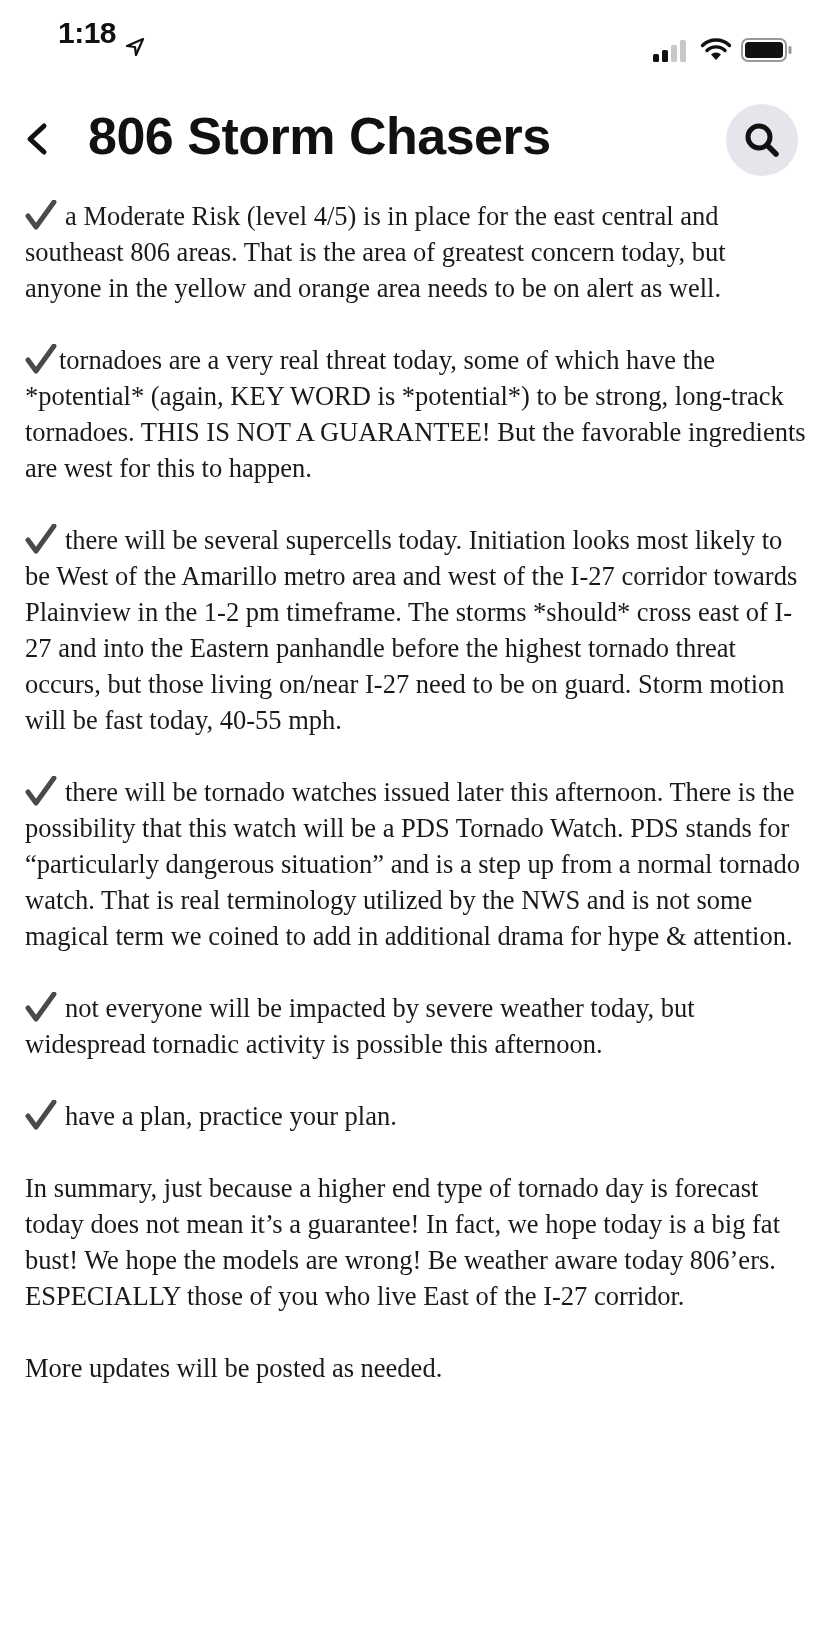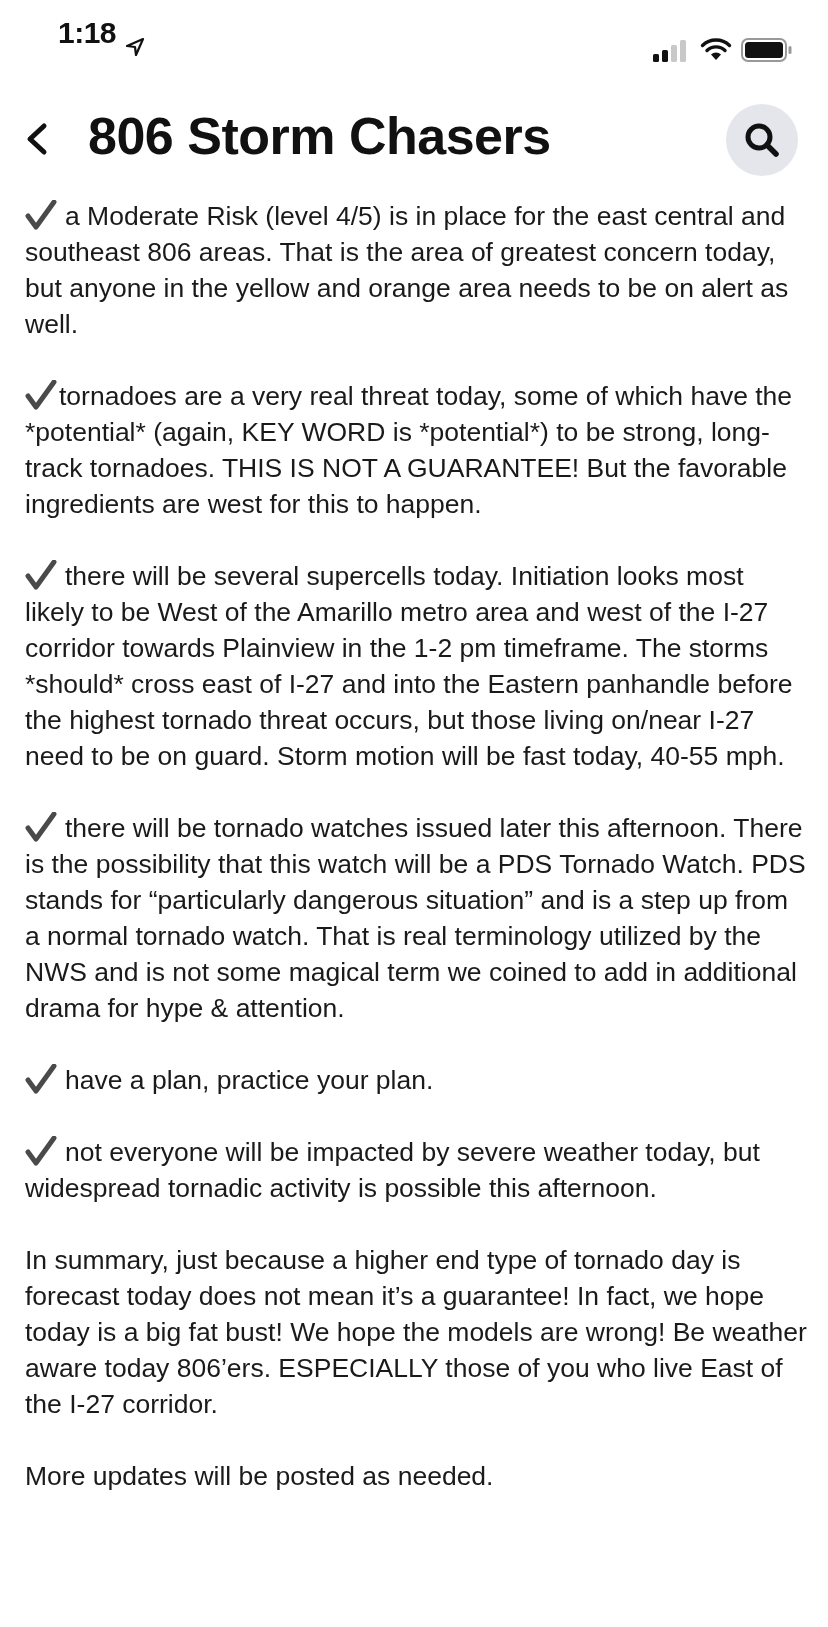--- a/index.html
+++ b/index.html
@@ -17,21 +17,21 @@
   .wifi { position: absolute; left: 700px; top: 36px; width: 32px; height: 26px; }
   .battery { position: absolute; left: 741px; top: 38px; width: 52px; height: 24px; }
 
   .nav { position: absolute; top: 100px; left: 0; width: 660px; height: 80px; }
   .back { position: absolute; left: 18px; top: 14px; width: 40px; height: 50px; }
   .title { position: absolute; left: 88px; top: 6px; font-size: 52px; font-weight: 700; letter-spacing: -0.5px; white-space: nowrap; }
   .search-btn { position: absolute; left: 726px; top: 4px; width: 72px; height: 72px; border-radius: 50%; background: #e4e6eb; }
   .search-btn svg { position: absolute; left: 17px; top: 17px; }
 
   .content { position: absolute; left: 25px; top: 198px; width: 790px; font-size: 26.5px; line-height: 36px; color: #1a1a1a; }
-  .para { margin: 0 8px 36px 0; }
+  .para { margin: 0 8px 36px 0; font-family: Liberation Serif, serif; }
   .check { display: inline-block; width: 32px; height: 30px; vertical-align: -5px; margin-right: 8px; }
   .check.tight { margin-right: 2px; }
 </style>
 </head>
 <body>
 
 <div class="status-bar">
   <span class="time">1:18</span>
   <svg class="loc-icon" viewBox="0 0 22 22">
     <path d="M19 3 L3 10 L11 11 L12 19 Z" fill="none" stroke="#111" stroke-width="2.2" stroke-linejoin="round"></path>
@@ -84,22 +84,22 @@
       </svg><span>there will be several supercells today. Initiation looks most likely to be West of the Amarillo metro area and west of the I-27 corridor towards Plainview in the 1-2 pm timeframe. The storms *should* cross east of I-27 and into the Eastern panhandle before the highest tornado threat occurs, but those living on/near I-27 need to be on guard. Storm motion will be fast today, 40-55 mph.</span>
   </p>
   <p class="para">
     <svg class="check" viewBox="0 0 32 30">
         <path d="M3 16 L11 27 L29 2" fill="none" stroke="#4a4a4a" stroke-width="5" stroke-linecap="round" stroke-linejoin="round"></path>
       </svg><span>there will be tornado watches issued later this afternoon. There is the possibility that this watch will be a PDS Tornado Watch. PDS stands for “particularly dangerous situation” and is a step up from a normal tornado watch. That is real terminology utilized by the NWS and is not some magical term we coined to add in additional drama for hype &amp; attention.</span>
   </p>
   <p class="para">
     <svg class="check" viewBox="0 0 32 30">
         <path d="M3 16 L11 27 L29 2" fill="none" stroke="#4a4a4a" stroke-width="5" stroke-linecap="round" stroke-linejoin="round"></path>
-      </svg><span>have a plan, practice your plan.</span>
+      </svg><span>not everyone will be impacted by severe weather today, but widespread tornadic activity is possible this afternoon.</span>
   </p>
   <p class="para">
     <svg class="check" viewBox="0 0 32 30">
         <path d="M3 16 L11 27 L29 2" fill="none" stroke="#4a4a4a" stroke-width="5" stroke-linecap="round" stroke-linejoin="round"></path>
-      </svg><span>not everyone will be impacted by severe weather today, but widespread tornadic activity is possible this afternoon.</span>
+      </svg><span>have a plan, practice your plan.</span>
   </p>
   <p class="para">In summary, just because a higher end type of tornado day is forecast today does not mean it’s a guarantee! In fact, we hope today is a big fat bust! We hope the models are wrong! Be weather aware today 806’ers. ESPECIALLY those of you who live East of the I-27 corridor.</p>
   <p class="para">More updates will be posted as needed.</p>
 </div>
 
 </body></html>

